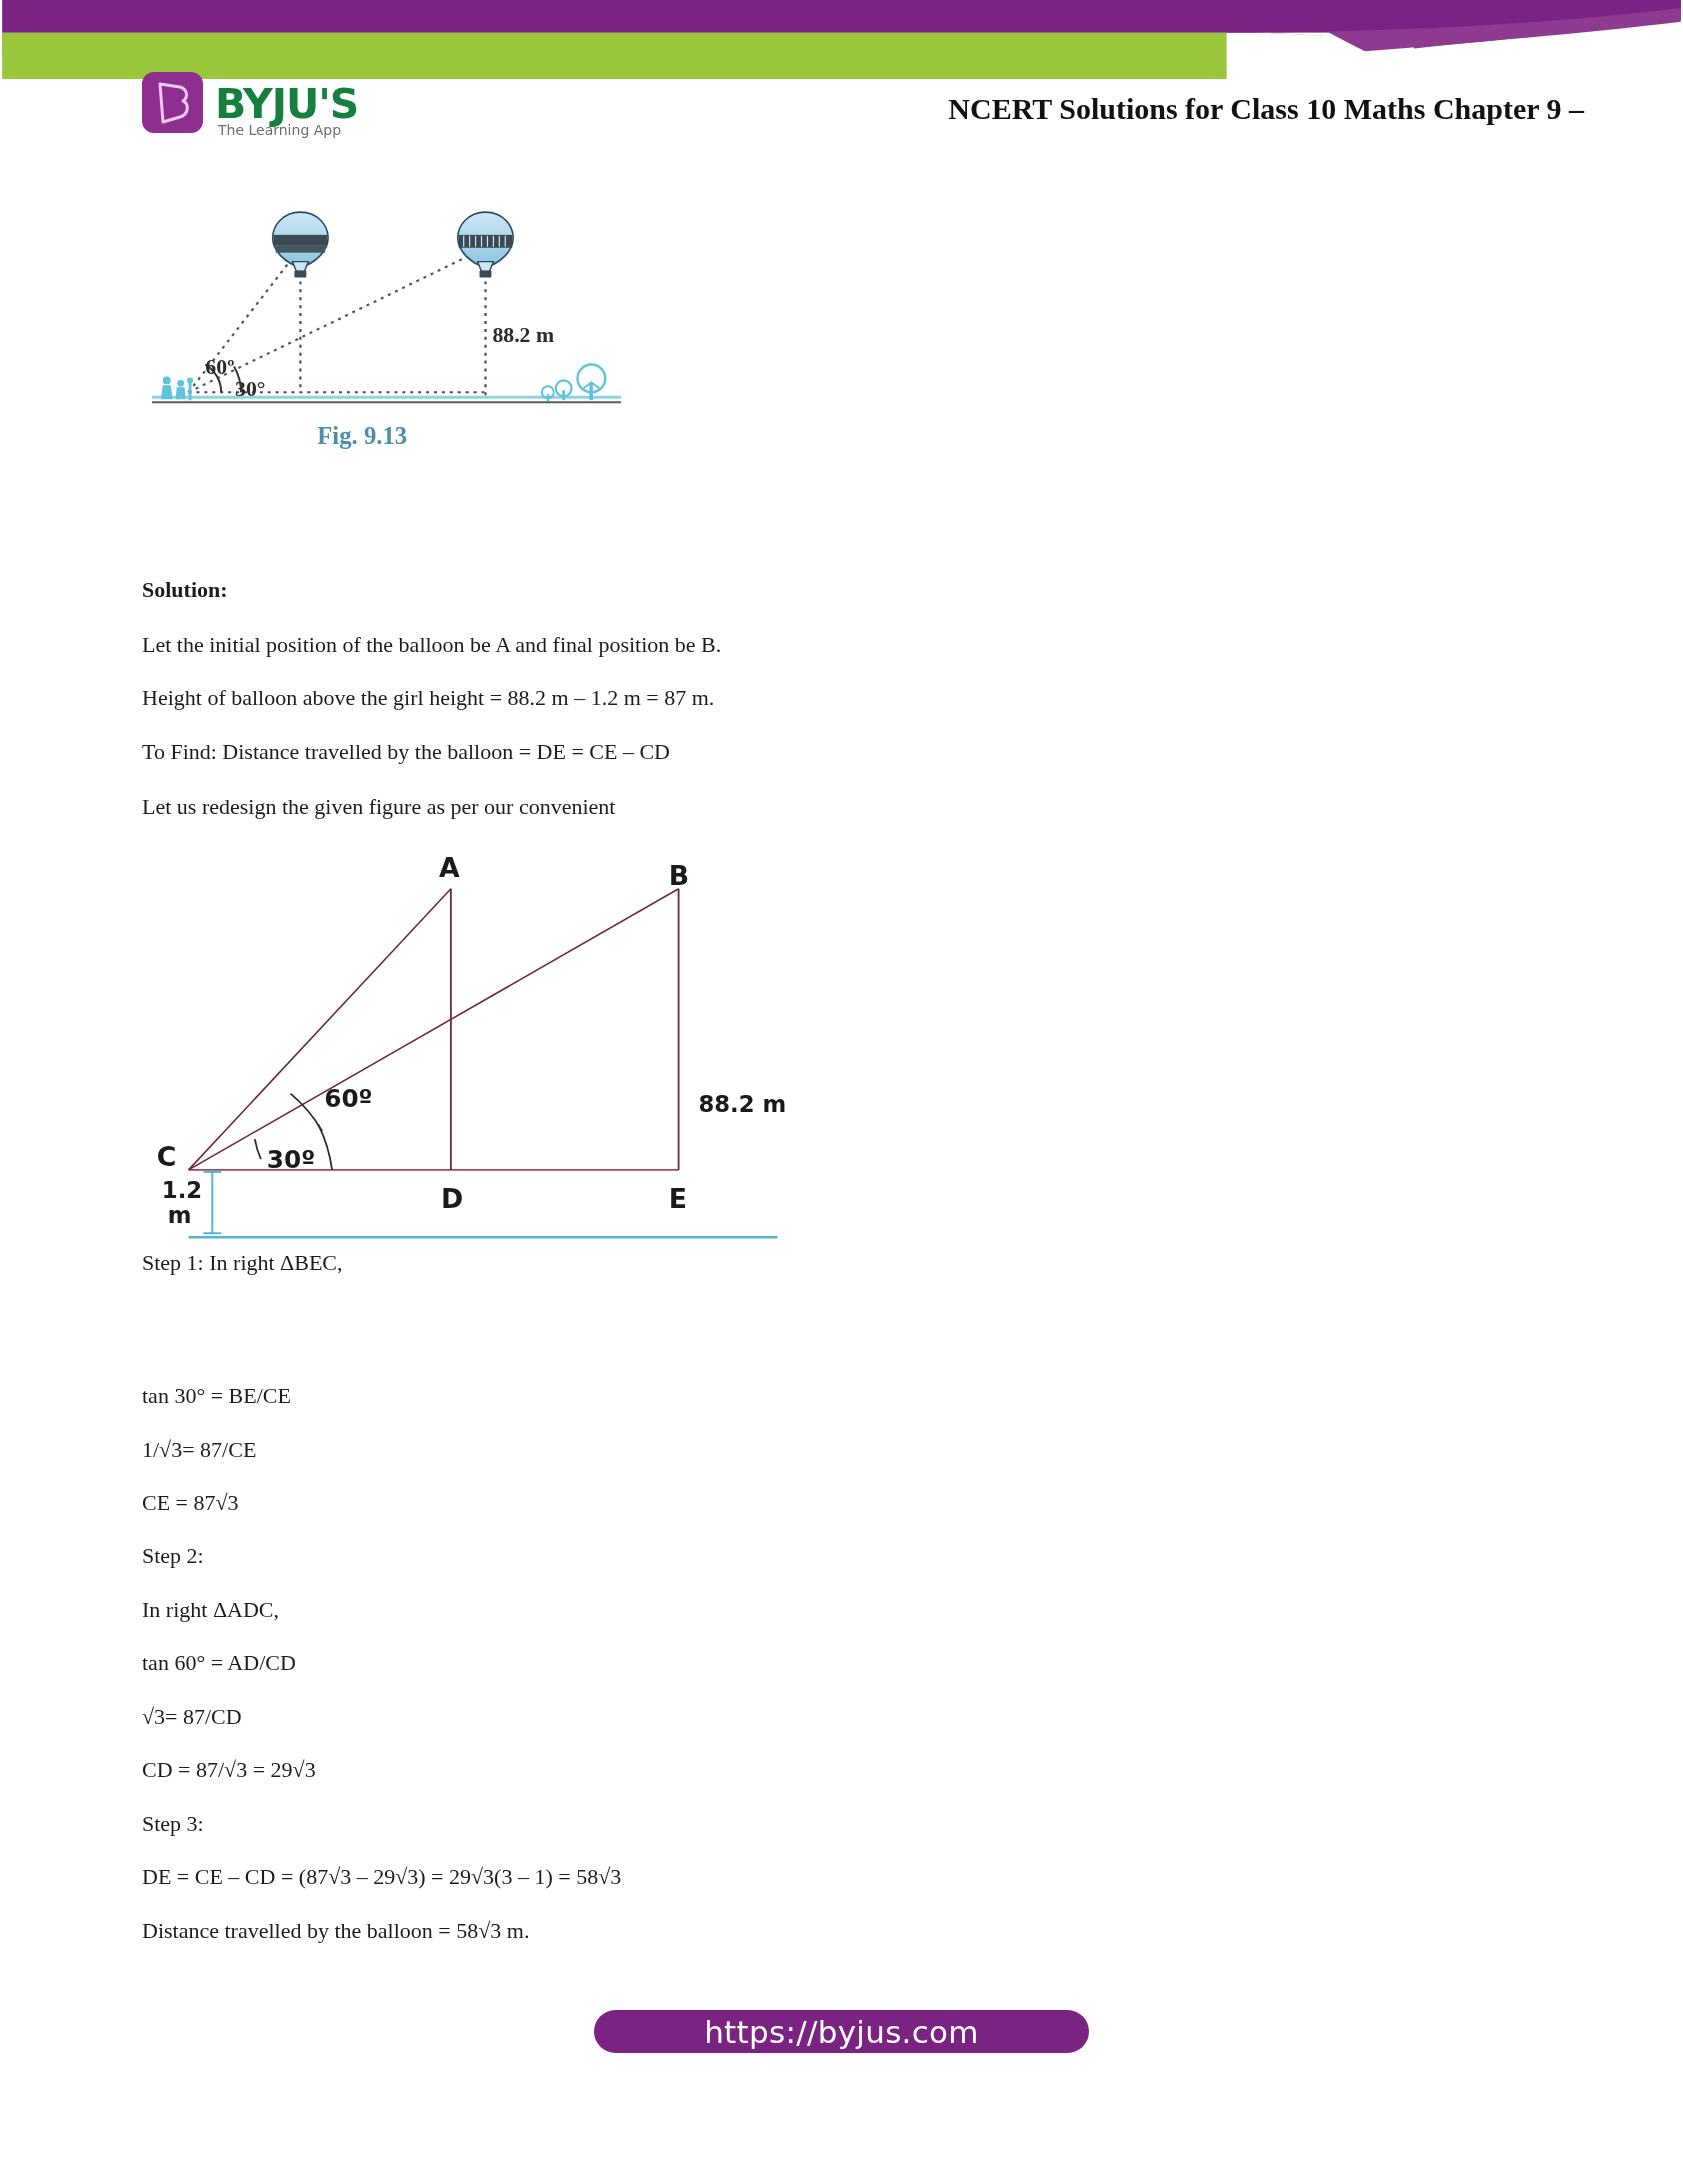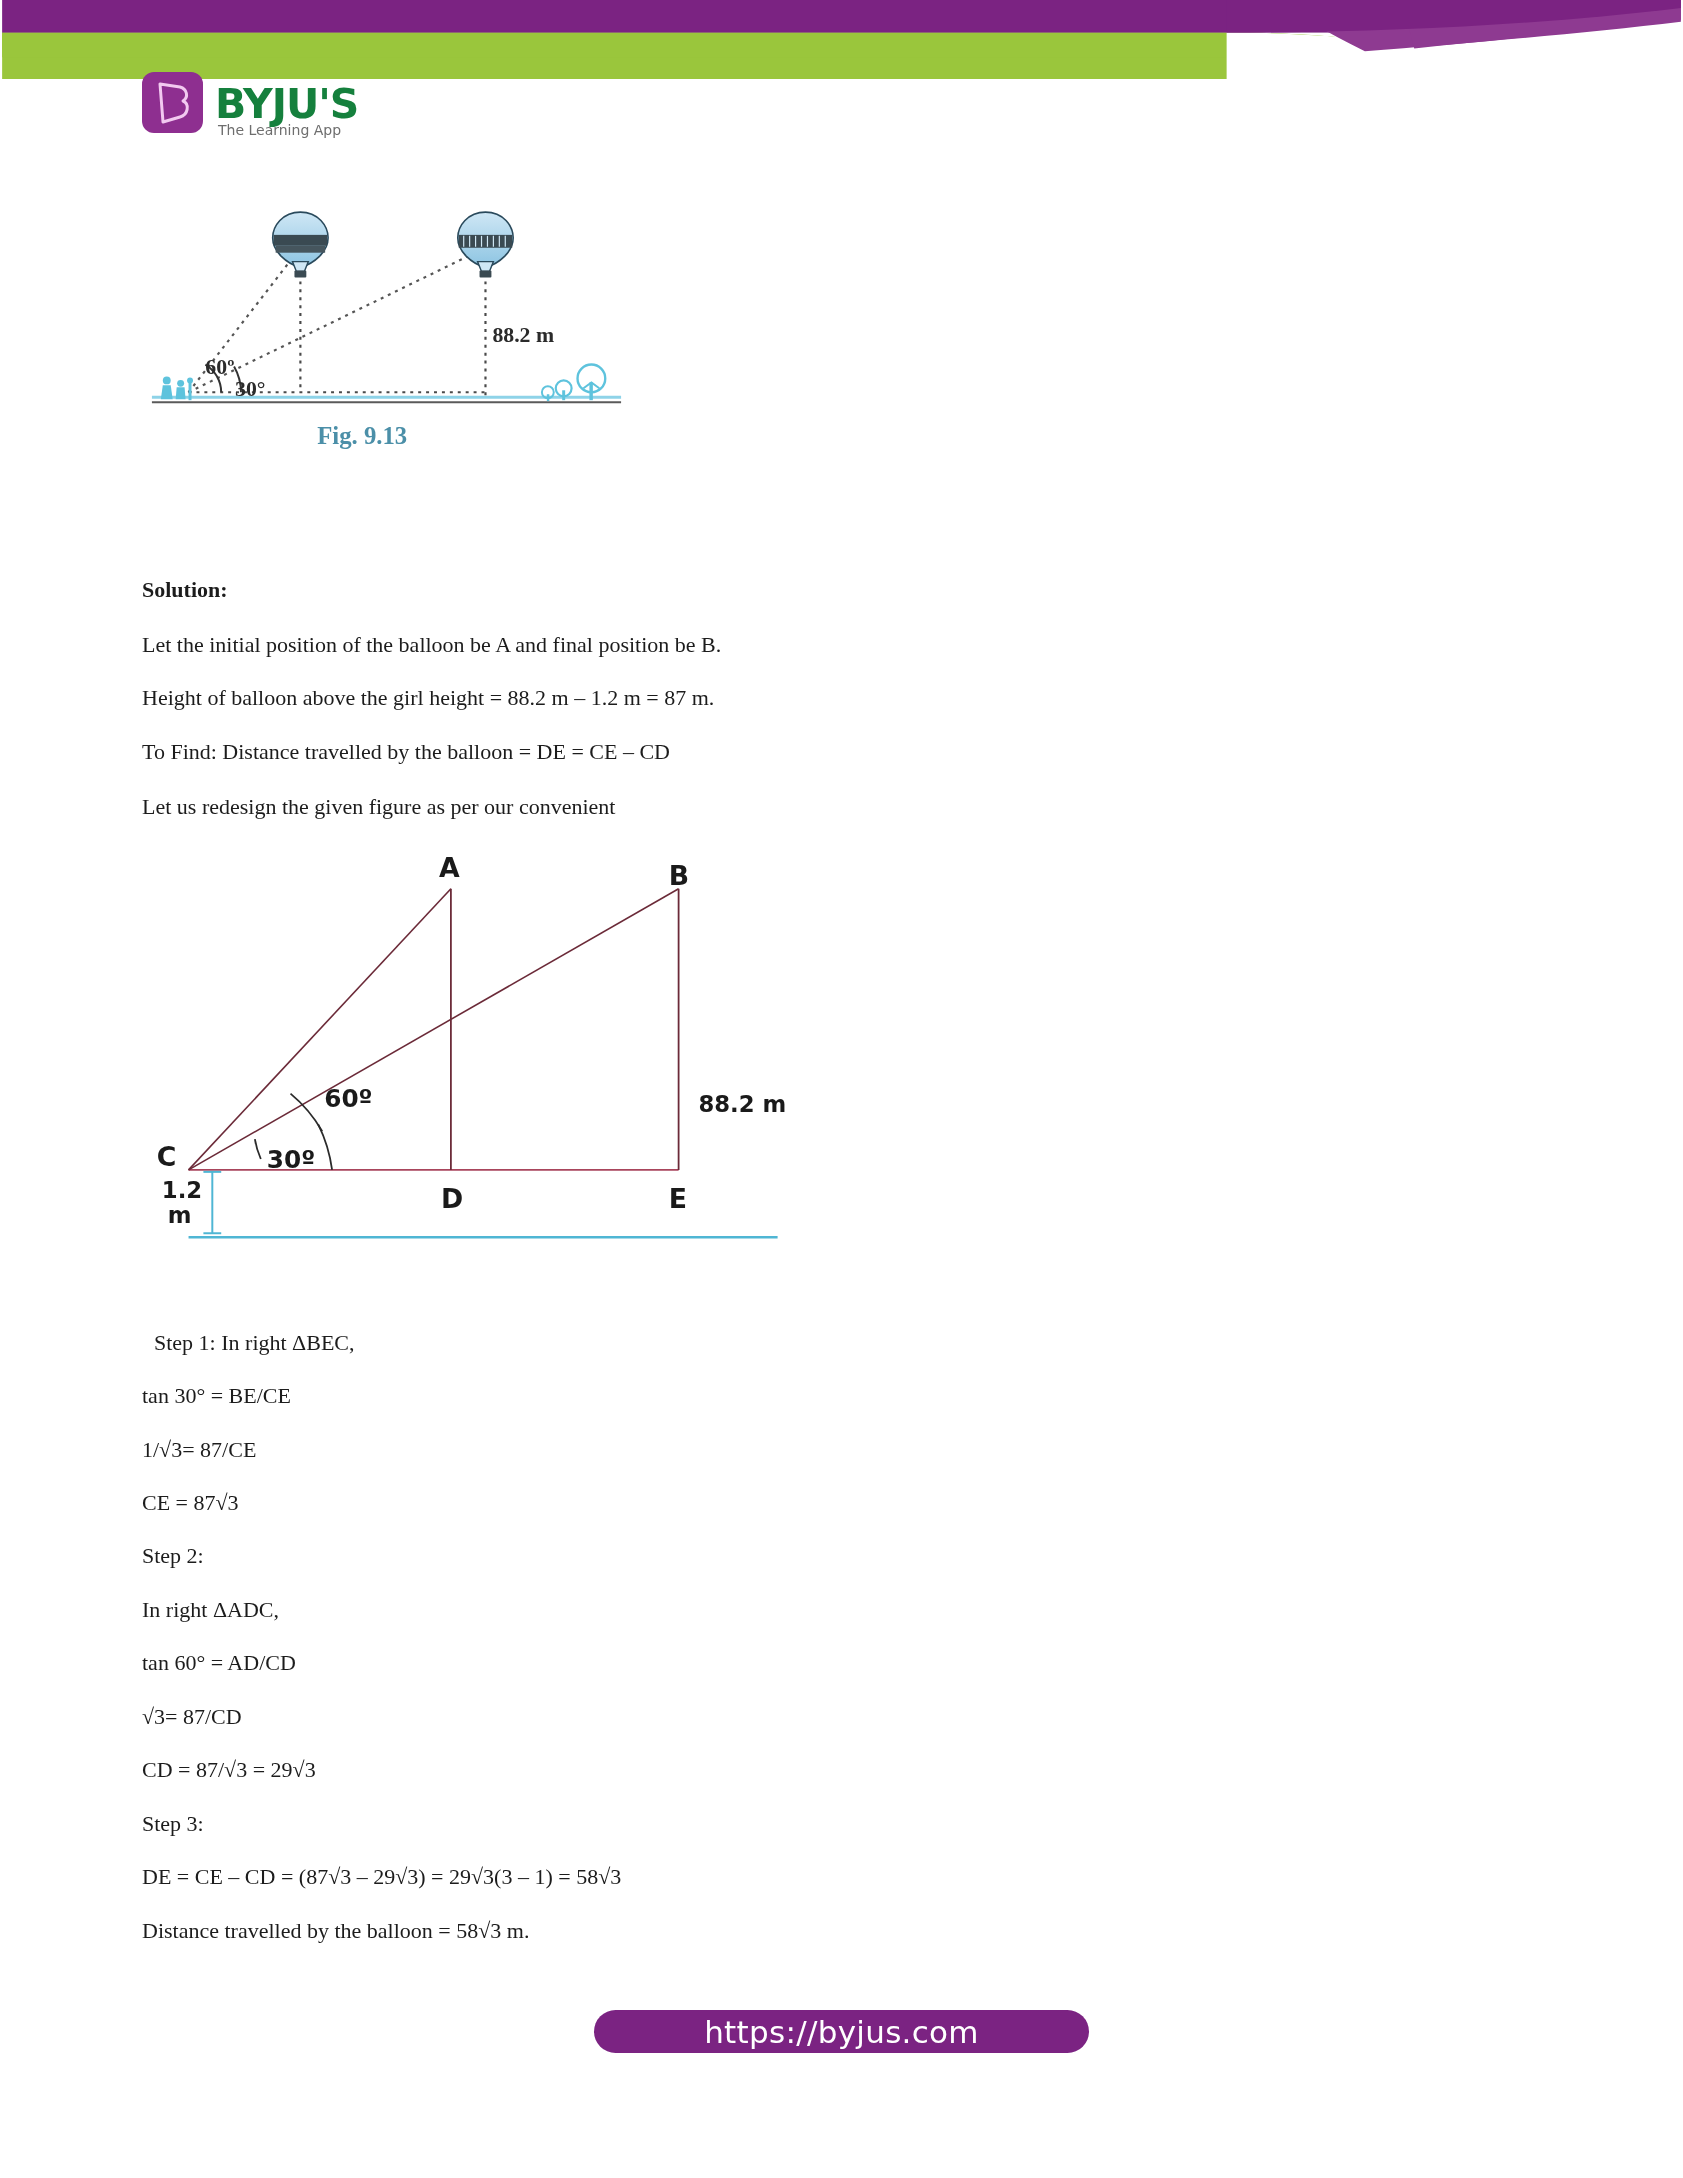--- a/index.html
+++ b/index.html
@@ -161,20 +161,21 @@
   <div class="logo-mark">
     <svg class="b-glyph" viewBox="0 0 38 44" xmlns="http://www.w3.org/2000/svg">
       <path d="M6,3 L26,6 C33,8 35,16 29,20 C36,23 34,34 26,36 L9,41 Z" fill="none" stroke="#f2c9f0" stroke-width="3" stroke-linejoin="round"></path>
     </svg>
   </div>
   <div class="logo-word">BYJU'S</div>
   <div class="logo-tag">The Learning App</div>
 </div>
 
 <div class="page-title">
+  <div>NCERT Solutions for Class 10 Maths Chapter 9 –</div>
 </div>
 
 <div class="fig1">
   <svg width="485" height="342" viewBox="0 0 490 345" xmlns="http://www.w3.org/2000/svg">
     <defs>
       <linearGradient id="balloonTop" x1="0" y1="0" x2="0" y2="1">
         <stop offset="0%" stop-color="#cfe7f5"></stop>
         <stop offset="100%" stop-color="#8cc4e2"></stop>
       </linearGradient>
     </defs>
@@ -284,21 +285,21 @@
     <text x="560" y="278" font-family="DejaVu Sans, sans-serif" font-size="23" font-weight="bold" fill="#1a1a1a">88.2 m</text>
 
     <text x="182" y="272" font-family="DejaVu Sans, sans-serif" font-size="25" font-weight="bold" fill="#1a1a1a">60º</text>
     <text x="124" y="334" font-family="DejaVu Sans, sans-serif" font-size="25" font-weight="bold" fill="#1a1a1a">30º</text>
 
     <text x="18" y="364" font-family="DejaVu Sans, sans-serif" font-size="23" font-weight="bold" fill="#1a1a1a">1.2</text>
     <text x="24" y="390" font-family="DejaVu Sans, sans-serif" font-size="23" font-weight="bold" fill="#1a1a1a">m</text>
   </svg>
 </div>
 
-<div class="para" style="top:1332px;margin-left:12px;">Step 1: In right ΔBEC,</div>
+<div class="para" style="top:1252px;">Step 1: In right ΔBEC,</div>
 <div class="para" style="top:1385px;">tan 30° = BE/CE</div>
 <div class="para" style="top:1439px;">1/√3= 87/CE</div>
 <div class="para" style="top:1492px;">CE = 87√3</div>
 <div class="para" style="top:1545px;">Step 2:</div>
 <div class="para" style="top:1599px;">In right ΔADC,</div>
 <div class="para" style="top:1652px;">tan 60° = AD/CD</div>
 <div class="para" style="top:1706px;">√3= 87/CD</div>
 <div class="para" style="top:1759px;text-align:center;">CD = 87/√3 = 29√3</div>
 <div class="para" style="top:1813px;">Step 3:</div>
 <div class="para" style="top:1866px;">DE = CE – CD = (87√3 – 29√3) = 29√3(3 – 1) = 58√3</div>

